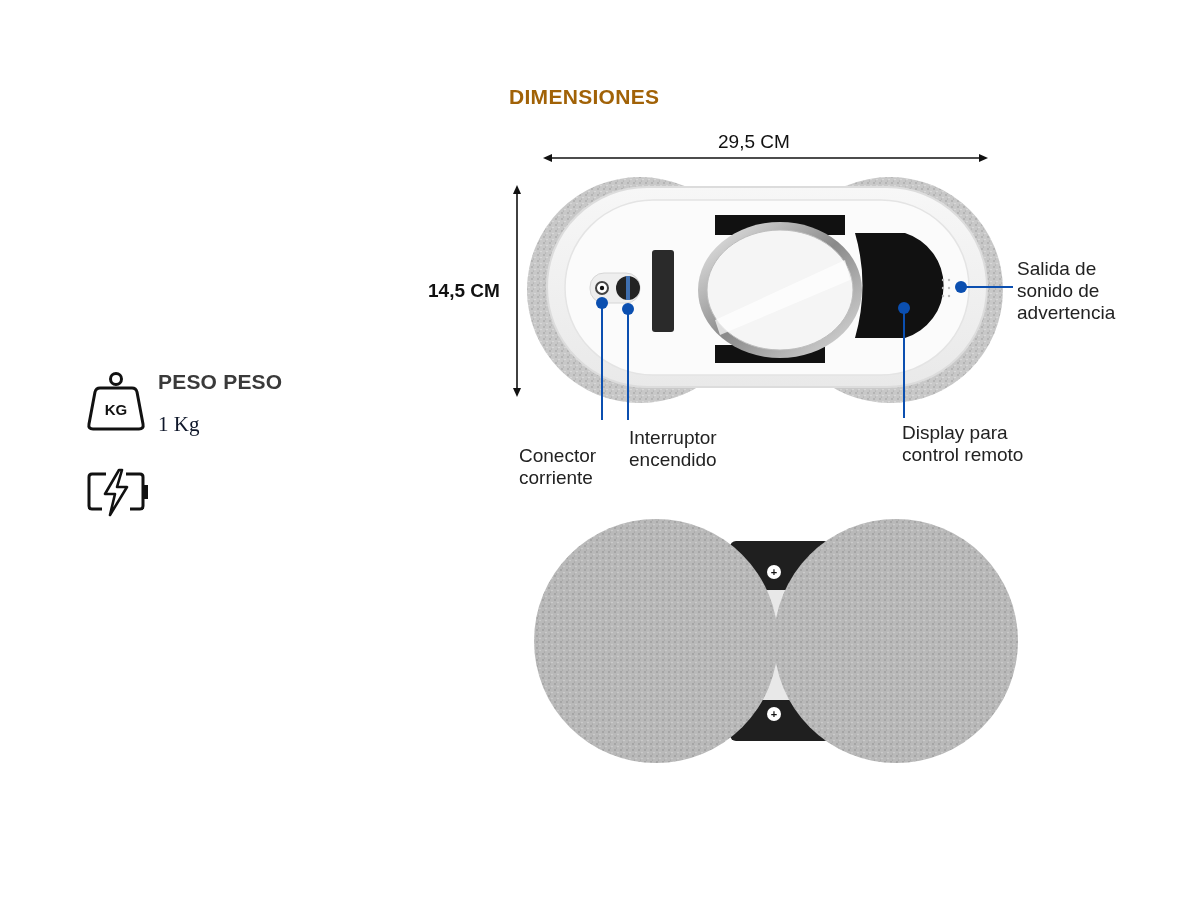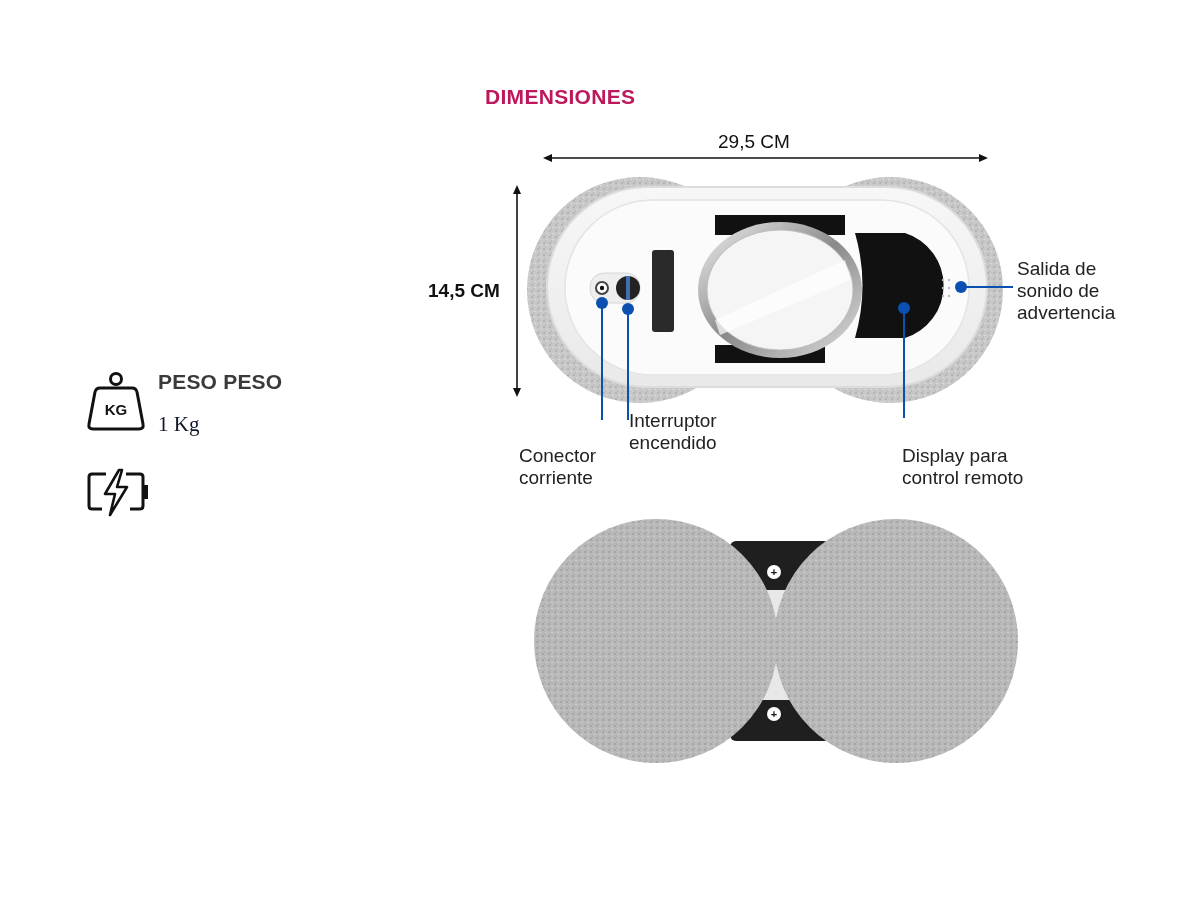--- a/index.html
+++ b/index.html
@@ -1,19 +1,19 @@
 <!DOCTYPE html>
 <html><head>
 <meta charset="utf-8">
 <style>
   html, body { margin: 0; padding: 0; }
   body { width: 1200px; height: 900px; background: #ffffff; position: relative; overflow: hidden;
          font-family: "Liberation Sans", "DejaVu Sans", sans-serif; color: #3a3a3a; }
   .abs { position: absolute; }
-  .title { left: 485px; top: 85px; font-size: 21px; font-weight: bold; color: #be185d; letter-spacing: 0.3px; }
+  .title { left: 509px; top: 85px; font-size: 21px; font-weight: bold; color: #a16207; letter-spacing: 0.3px; }
   .dim-w { left: 718px; top: 131px; font-size: 19px; font-weight: normal; color: #111; }
   .dim-h { left: 428px; top: 280px; font-size: 19px; font-weight: bold; color: #111; }
   .spec { left: 86px; }
   .spec-title { font-size: 21px; font-weight: bold; color: #3a3a3a; letter-spacing: 0.2px; }
   .spec-value { font-size: 21px; color: #0f172a; margin-top: 18px; font-family: Liberation Serif, serif; }
   .spec-text { position: absolute; left: 72px; top: 0; white-space: nowrap; }
   .callout { font-size: 19px; color: #222; line-height: 22px; }
   .line-blue { background: #0b4fb0; position: absolute; }
   .dot-blue { width: 12px; height: 12px; border-radius: 50%; background: #0b4fb0; position: absolute; }
 </style>
@@ -89,28 +89,28 @@
 
 <div class="dot-blue" style="left:596px;top:297px"></div>
 <div class="line-blue" style="left:601px;top:303px;width:2px;height:117px"></div>
 <div class="abs callout" style="left:519px;top:445px">
   <div>Conector</div>
   <div>corriente</div>
 </div>
 
 <div class="dot-blue" style="left:622px;top:303px"></div>
 <div class="line-blue" style="left:627px;top:309px;width:2px;height:111px"></div>
-<div class="abs callout" style="left:629px;top:410px">
+<div class="abs callout" style="left:629px;top:427px">
   <div>Interruptor</div>
   <div>encendido</div>
 </div>
 
 <div class="dot-blue" style="left:898px;top:302px"></div>
 <div class="line-blue" style="left:903px;top:308px;width:2px;height:110px"></div>
-<div class="abs callout" style="left:902px;top:445px">
+<div class="abs callout" style="left:902px;top:422px">
   <div>Display para</div>
   <div>control remoto</div>
 </div>
 
 <div class="dot-blue" style="left:955px;top:281px"></div>
 <div class="line-blue" style="left:961px;top:286px;width:52px;height:2px"></div>
 <div class="abs callout" style="left:1017px;top:258px">
   <div>Salida de</div>
   <div>sonido de</div>
   <div>advertencia</div>

